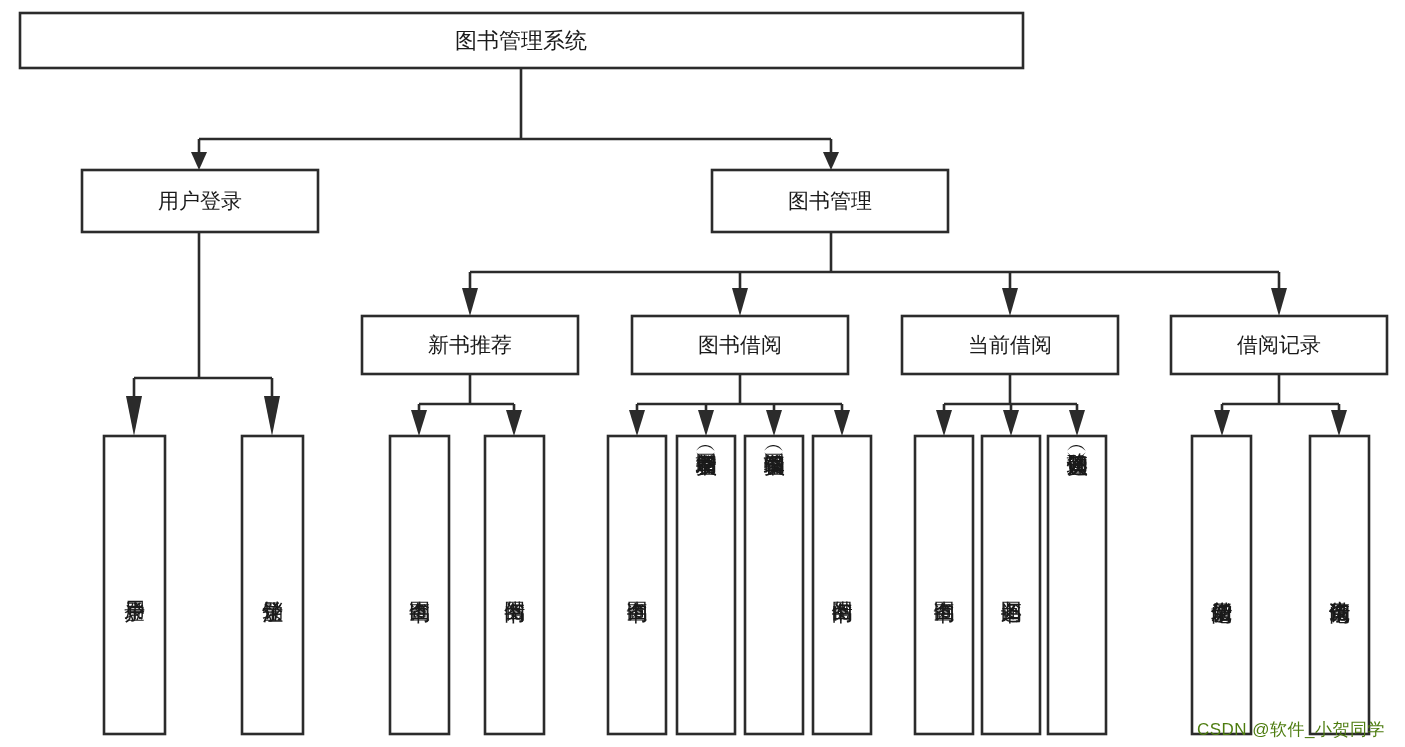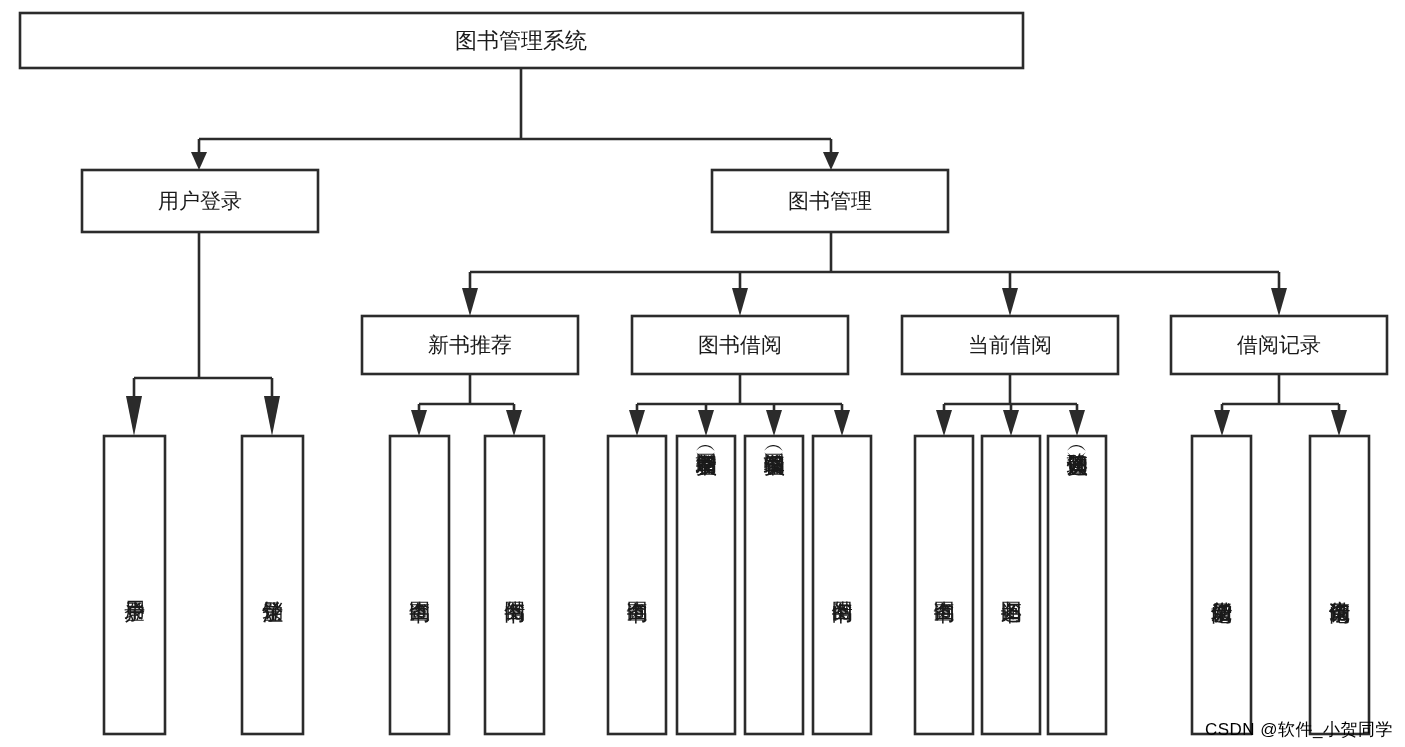--- a/index.html
+++ b/index.html
@@ -67,25 +67,25 @@
     text-orientation: upright;
     font-family: "Liberation Sans", "DejaVu Sans", sans-serif;
     font-size: 21px;
     line-height: 1.06;
     color: #1a1a1a;
     letter-spacing: 0.5px;
     white-space: nowrap;
   }
   #watermark {
     position: absolute;
-    right: 12px;
+    right: 20px;
     bottom: 6px;
     font-family: "Liberation Sans", "DejaVu Sans", sans-serif;
     font-size: 17px;
-    color: #000000;
+    color: #4d7c0f;
     letter-spacing: 0.5px;
     user-select: none;
     white-space: nowrap;
   }
 </style>
 </head>
 <body>
 
 <div id="diagram-root">
 

